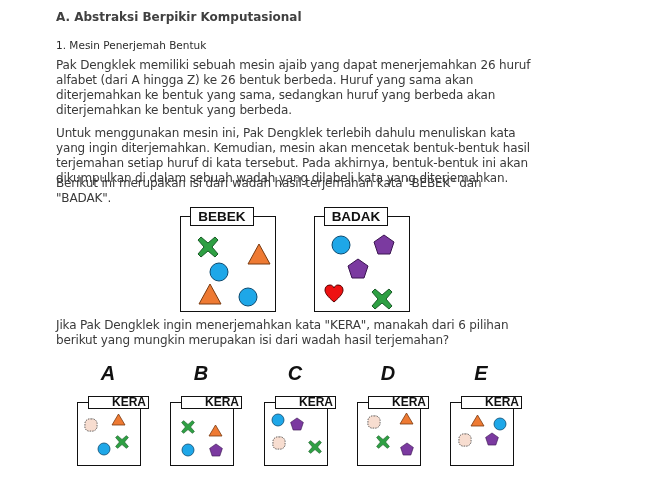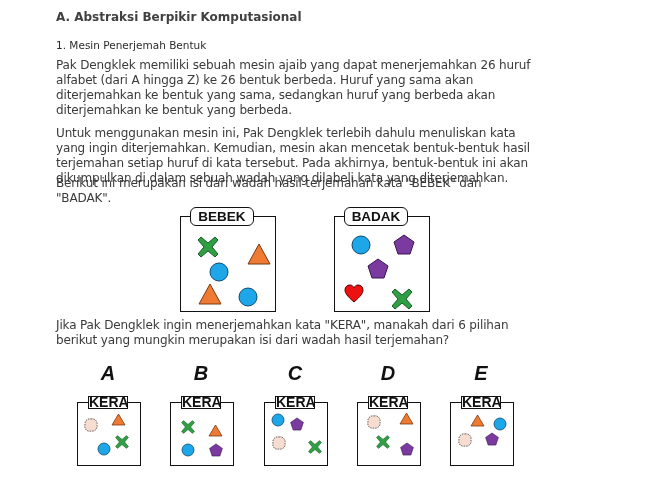--- a/index.html
+++ b/index.html
@@ -5,22 +5,22 @@
   html, body { margin:0; padding:0; background:#ffffff; }
   body { width:648px; height:485px; position:relative; overflow:hidden;
          font-family:"DejaVu Sans", sans-serif; color:#333333; }
   .h1 { position:absolute; left:56px; top:10px; font-size:12px; font-weight:bold; color:#404040; letter-spacing:0; }
   .h2 { position:absolute; left:56px; top:39px; font-size:10.5px; font-weight:normal; color:#2b2b2b; }
   .para { position:absolute; left:56px; width:478px; font-size:12px; line-height:15px; color:#3a3a3a; margin:0; letter-spacing:-0.15px; }
   .box { position:absolute; border:1.6px solid #111; border-top:none; background:#fff; }
   .box .topline { position:absolute; top:0; left:0; right:0; height:0; border-top:1.6px solid #111; }
   .box .label { position:absolute; background:#fff; border:1.6px solid #111; text-align:center;
                 font-family:"Liberation Sans", sans-serif; font-weight:bold; color:#111; }
-  .big .label { left:9px; top:-9px; width:62px; height:17px; line-height:17px; font-size:13.5px;border-radius:6px; }
-  .small .label { left:10px; top:-6px; width:38px; height:11px; line-height:11px; font-size:14px; border-width:1px; }
+  .big .label { left:9px; top:-9px; width:62px; height:17px; line-height:17px; font-size:13.5px; }
+  .small .label { left:10px; top:-6px; width:38px; height:11px; line-height:11px; font-size:12px; border-width:1px;padding-left:21px; }
   .small { border-width:1px; }
   .small .topline { border-top-width:1px; }
   .shape { position:absolute; }
   .optletter { position:absolute; font-family:"Liberation Sans", sans-serif; font-weight:bold; font-style:italic;
                font-size:20px; color:#111; width:30px; text-align:center; }
 </style>
 </head>
 <body>
 
 <div class="h1">A. Abstraksi Berpikir Komputasional</div>
@@ -43,21 +43,21 @@
       <circle cx="10" cy="10" r="9" fill="#1ea7e8" stroke="#0c4a70" stroke-width="1"></circle>
     </svg>
   <svg class="shape" style="left:17px;top:67px" width="24" height="22" viewBox="0 0 24 22">
       <path d="M12 1 L23 21 L1 21 Z" fill="#ee7a33" stroke="#7a3a10" stroke-width="1"></path>
     </svg>
   <svg class="shape" style="left:57px;top:71px" width="20" height="20" viewBox="0 0 20 20">
       <circle cx="10" cy="10" r="9" fill="#1ea7e8" stroke="#0c4a70" stroke-width="1"></circle>
     </svg>
 </div>
 
-<div class="box big" style="left:314px; top:216px; width:94px; height:95px;margin-left:20px;">
+<div class="box big" style="left:314px; top:216px; width:94px; height:95px;">
   <div class="topline"></div>
   <div class="label">BADAK</div>
   <svg class="shape" style="left:16px;top:19px" width="20" height="20" viewBox="0 0 20 20">
       <circle cx="10" cy="10" r="9" fill="#1ea7e8" stroke="#0c4a70" stroke-width="1"></circle>
     </svg>
   <svg class="shape" style="left:58px;top:18px" width="22" height="21" viewBox="0 0 22 21">
       <path d="M11 1 L21 8 L17 20 L5 20 L1 8 Z" fill="#7b3aa0" stroke="#3a1450" stroke-width="1"></path>
     </svg>
   <svg class="shape" style="left:32px;top:42px" width="22" height="21" viewBox="0 0 22 21">
       <path d="M11 1 L21 8 L17 20 L5 20 L1 8 Z" fill="#7b3aa0" stroke="#3a1450" stroke-width="1"></path>

